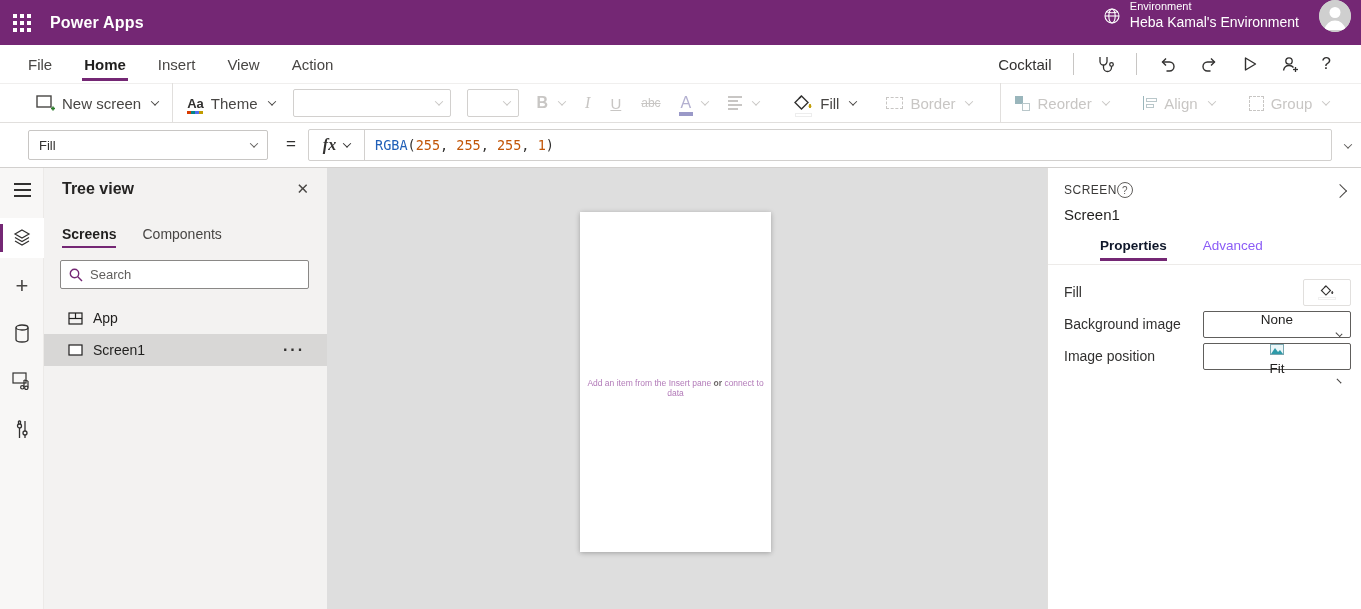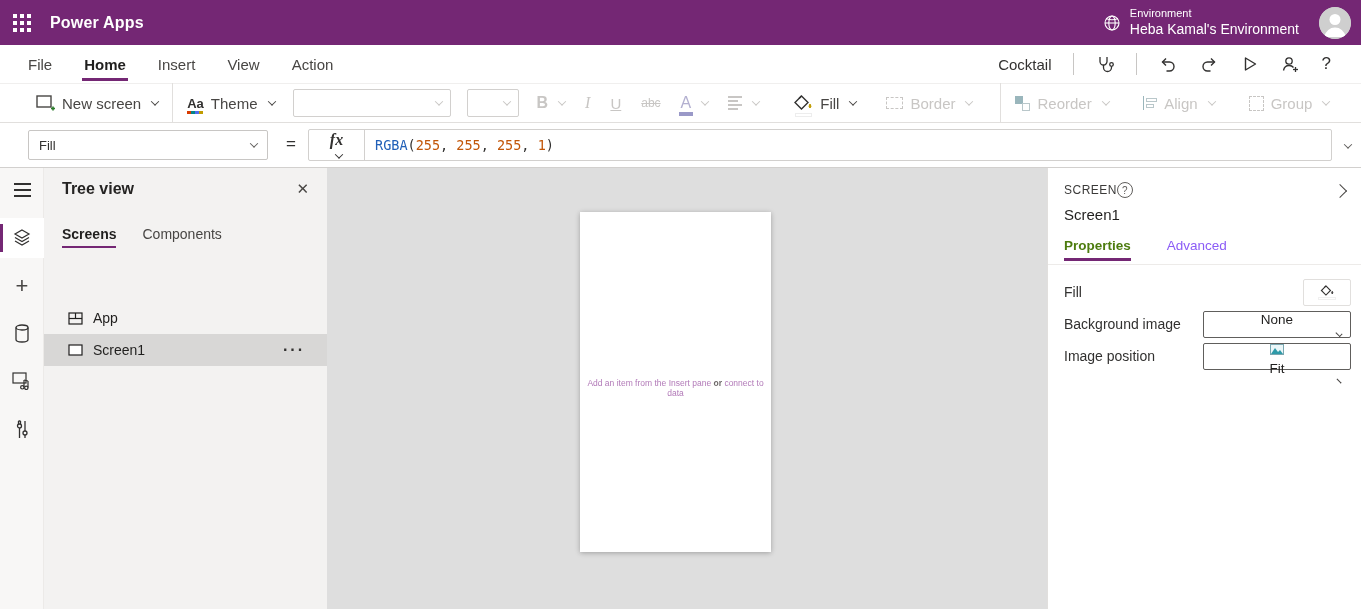--- a/index.html
+++ b/index.html
@@ -4,21 +4,21 @@
 <style>
   * { margin:0; padding:0; box-sizing:border-box; }
   html,body { width:1361px; height:609px; overflow:hidden;
     font-family:"Liberation Sans", sans-serif; background:#fff; }
 
   
   .topbar { position:absolute; left:0; top:0; width:1361px; height:45px;
     background:#742774; display:flex; align-items:center; color:#fff; }
   .waffle { width:44px; height:45px; display:flex; align-items:center; justify-content:center; cursor:pointer; }
   .app-title { font-size:16px; font-weight:700; margin-left:6px; letter-spacing:.2px; }
-  .topbar-right { position:absolute; right:0; top:0; height:45px; display:flex; align-items:center; gap:12px; padding-right:10px; }
+  .topbar-right { position:absolute; right:0; top:0; height:45px; display:flex; align-items:flex-start; gap:12px; padding-right:10px; }
   .env-block { display:flex; align-items:center; gap:8px; cursor:pointer; }
   .env-text { display:flex; flex-direction:column; line-height:1.25; }
   .env-label { font-size:11px; font-weight:400; }
   .env-name { font-size:14px; font-weight:400; }
   .avatar { width:32px; height:32px; border-radius:50%; background:#cfcfcf; overflow:hidden; margin-left:8px; cursor:pointer; }
 
   
   .menubar { position:absolute; left:0; top:45px; width:1361px; height:38px; background:#fff;
     display:flex; align-items:center; }
   .menu-items { display:flex; align-items:center; gap:32px; padding-left:28px; }
@@ -71,21 +71,21 @@
   .formulabar { position:absolute; left:0; top:123px; width:1361px; height:45px; background:#fff;
     border-bottom:1px solid #d2d0ce; }
   .prop-select { position:absolute; left:28px; top:7px; width:240px; height:30px; background:#fff;
     border:1px solid #c8c6c4; border-radius:2px; display:flex; align-items:center; padding:0 10px;
     font-size:13px; color:#323130; cursor:pointer; }
   .prop-select .chev { margin-left:auto; color:#605e5c; }
   .equals { position:absolute; left:286px; top:11px; font-size:17px; color:#323130; }
   .fx-field { position:absolute; left:308px; top:6px; right:29px; height:32px; background:#fff;
     border:1px solid #d2d0ce; border-radius:2px; display:flex; align-items:center; }
   .fx-btn { width:56px; height:100%; display:flex; align-items:center; justify-content:center; gap:4px;
-    border-right:1px solid #d2d0ce; cursor:pointer; color:#323130;flex-direction:column; }
+    border-right:1px solid #d2d0ce; cursor:pointer; color:#323130; }
   .fx-label { font-family:"Liberation Serif",serif; font-style:italic; font-size:16px; font-weight:600; }
   .formula-text { font-family:"DejaVu Sans Mono","Liberation Mono",monospace; font-size:13.5px;
     padding-left:10px; white-space:pre; cursor:text; flex:1; }
   .tok-fn { color:#2160b8; } .tok-num { color:#c25608; } .tok-p { color:#323130; }
   .fx-expand { position:absolute; right:10px; top:12px; color:#605e5c; cursor:pointer; }
 
   
   .content { position:absolute; left:0; top:168px; width:1361px; height:441px; }
 
   
@@ -127,21 +127,21 @@
   
   .rightpanel { position:absolute; right:0; top:0; width:314px; height:100%; background:#fff; border-left:1px solid #e1dfdd; }
   .rp-type { position:absolute; left:16px; top:14px; font-size:12px; color:#3b3a39; letter-spacing:.5px; display:flex; align-items:center; }
   .rp-help { width:16px; height:16px; border:1px solid #605e5c; border-radius:50%; display:inline-flex;
     align-items:center; justify-content:center; font-size:10px; color:#605e5c; cursor:pointer; }
   .rp-collapse { position:absolute; right:16px; top:18px; width:10px; height:10px;
     border-right:1.6px solid #484644; border-bottom:1.6px solid #484644; transform:rotate(-45deg); cursor:pointer; }
   .rp-name { position:absolute; left:16px; top:38px; font-size:15px; color:#201f1e; }
   .rp-tabs { position:absolute; left:16px; top:70px; display:flex; gap:36px; }
   .rp-tab { font-size:13.5px; color:#8b5cf6; cursor:pointer; position:relative; padding-bottom:8px; }
-  .rp-tab.active { color:#4d7c0f; font-weight:700; }
+  .rp-tab.active { color:#0f172a; font-weight:700;margin-left:36px; }
   .rp-tab.active::after { content:""; position:absolute; left:0; right:0; bottom:0; height:3px; background:#742774; }
   .rp-sep { position:absolute; left:0; right:0; top:96px; height:1px; background:#edebe9; }
   .rp-row { position:absolute; left:16px; right:10px; height:28px; display:flex; align-items:center; }
   .rp-label { font-size:14px; color:#323130; }
   .rp-ctl { margin-left:auto;flex-direction:column; }
   .fill-btn { width:48px; height:27px; background:#fff; border:1px solid #e1dfdd; border-radius:2px;
     display:flex; flex-direction:column; align-items:center; justify-content:center; cursor:pointer; }
   .fill-btn .sw { width:18px; height:3px; background:#fff; border:1px solid #f0f0f0; margin-top:1px; }
   .rp-dd { width:148px; height:27px; background:#fff; border:1px solid #605e5c; border-radius:2px;
     display:flex; align-items:center; padding:0 8px; font-size:13.5px; color:#201f1e; cursor:pointer; gap:6px; }
@@ -416,20 +416,29 @@
       </span>
     </div>
   </div>
 
   <div class="treepanel">
     <div class="tree-title">Tree view</div>
     <div class="tree-close">✕</div>
     <div class="tree-tabs">
       <span class="tree-tab active">Screens</span>
       <span class="tree-tab">Components</span>
+    </div>
+    <div class="tree-search">
+      <span>
+        <svg width="14" height="14" viewBox="0 0 14 14" fill="none" stroke="#742774" stroke-width="1.4">
+          <circle cx="5.5" cy="5.5" r="4.2"></circle>
+          <line x1="8.8" y1="8.8" x2="13" y2="13"></line>
+        </svg>
+      </span>
+      <input type="text" placeholder="Search" style="">
     </div>
     <div class="tree-list">
       <div class="tree-row">
         <span>
           <svg width="15" height="13" viewBox="0 0 15 13" fill="none" stroke="#201f1e" stroke-width="1.2">
             <rect x="1" y="1" width="13" height="11"></rect>
             <line x1="7.5" y1="1" x2="7.5" y2="6.5"></line>
             <line x1="1" y1="6.5" x2="14" y2="6.5"></line>
           </svg>
         </span>

